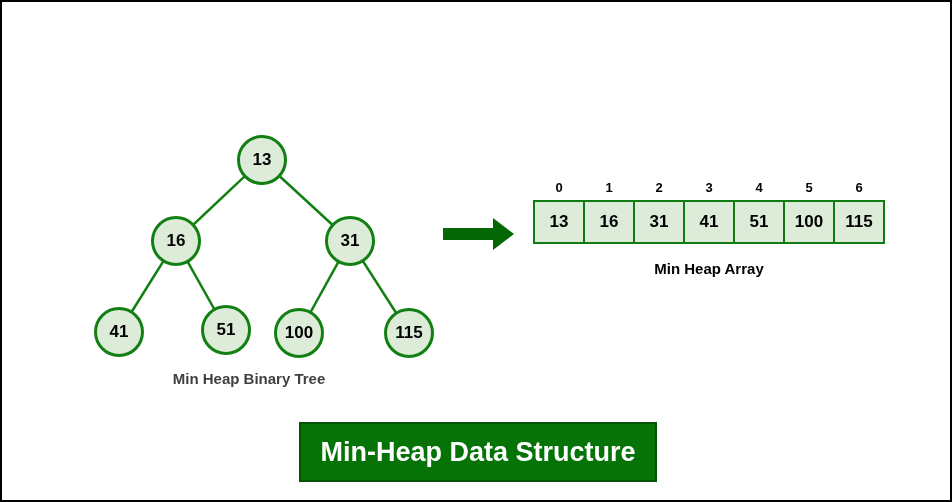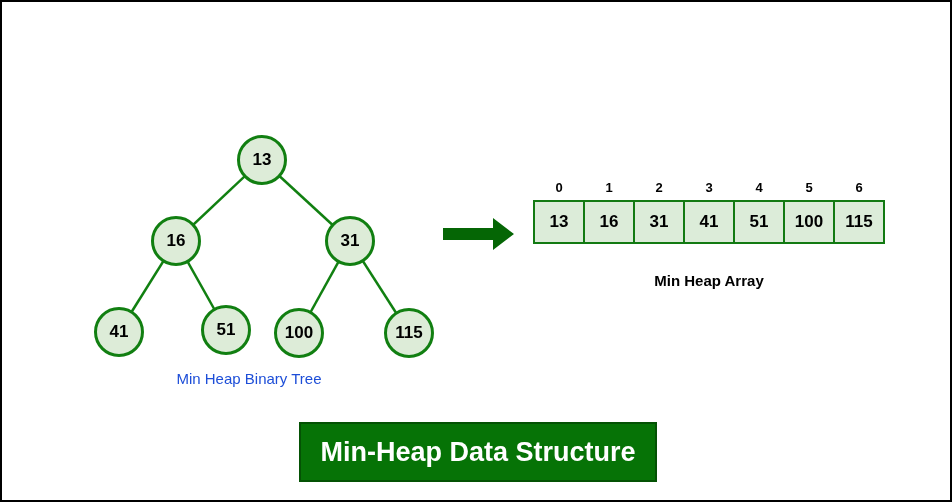--- a/index.html
+++ b/index.html
@@ -39,22 +39,22 @@
   .n2 { left: 323px; top: 214px; }
   .n3 { left:  92px; top: 305px; }
   .n4 { left: 199px; top: 303px; }
   .n5 { left: 272px; top: 306px; }
   .n6 { left: 382px; top: 306px; }
   .tree-label {
     position: absolute;
     left: 97px; top: 368px; width: 300px;
     text-align: center;
     font-size: 15px;
-    font-weight: normal;
-    color: #1d4ed8;
+    font-weight: bold;
+    color: #404040;
   }
   
   .arrow-wrap {
     position: absolute;
     left: 441px; top: 215px;
     width: 72px; height: 34px;
   }
   
   .array-wrap {
     position: absolute;
@@ -83,21 +83,21 @@
     display: flex;
     align-items: center;
     justify-content: center;
     font-size: 17px;
     font-weight: bold;
     color: #000000;
   }
   .cell:first-child { margin-left: 0; }
   .array-label {
     position: absolute;
-    left: 531px; top: 270px; width: 352px;
+    left: 531px; top: 258px; width: 352px;
     text-align: center;
     font-size: 15px;
     font-weight: bold;
     color: #000000;
   }
   
   .banner {
     position: absolute;
     left: 297px; top: 420px;
     width: 358px; height: 60px;

